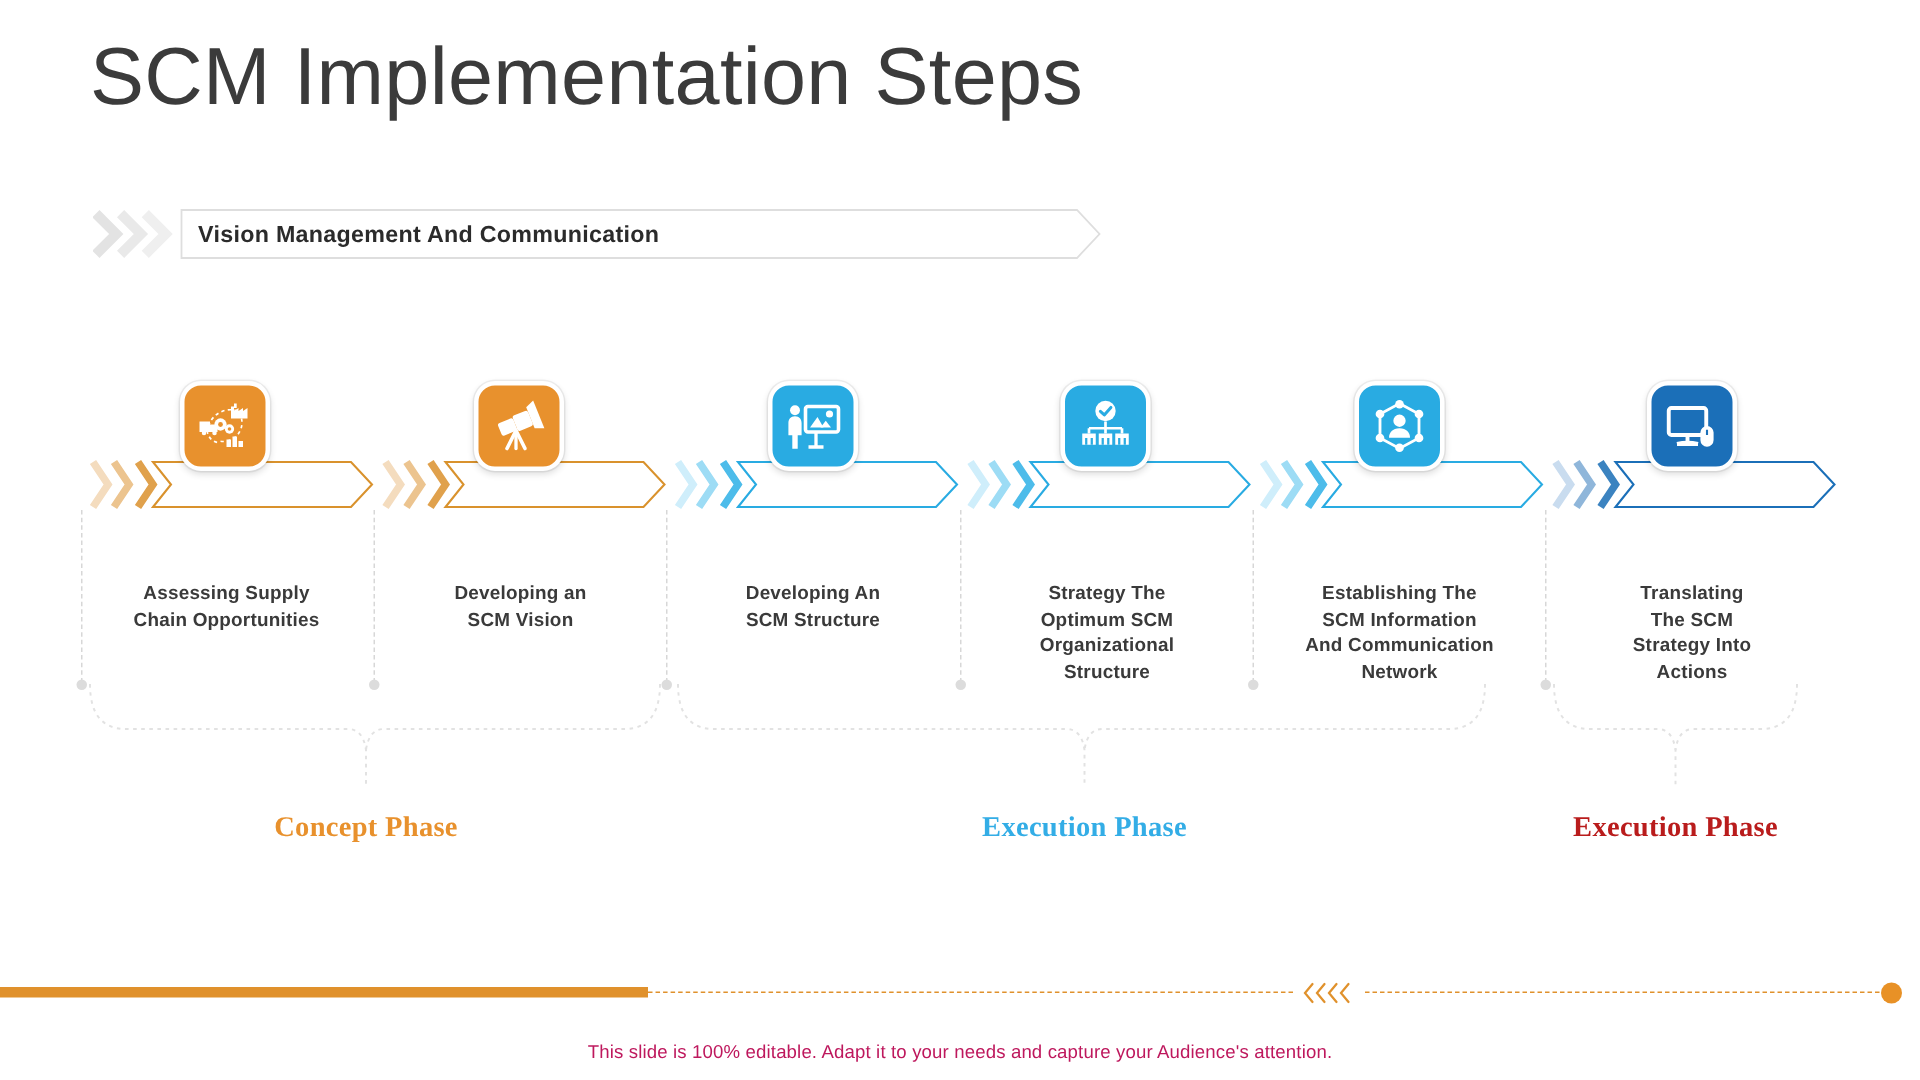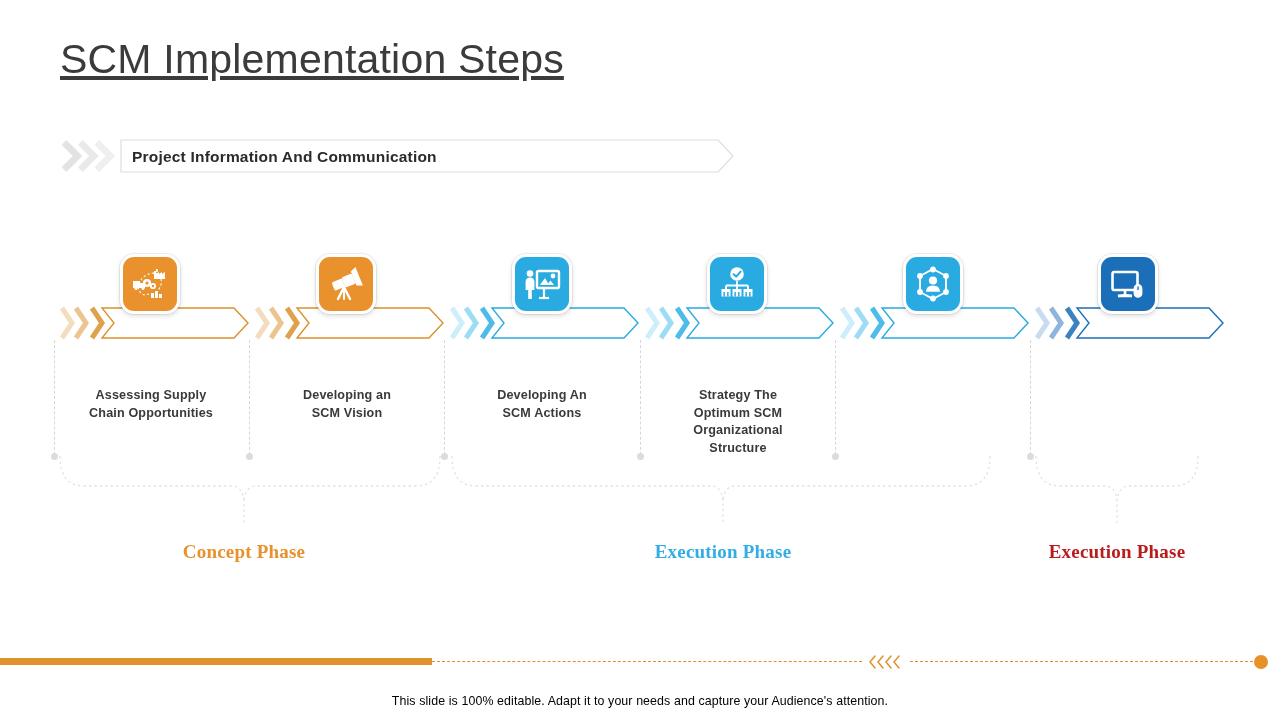--- a/index.html
+++ b/index.html
@@ -5,23 +5,23 @@
   html,body{margin:0;padding:0;}
   body{
     width:1280px;height:720px;overflow:hidden;background:#ffffff;
     font-family:"Liberation Sans",sans-serif;
     -webkit-font-smoothing:antialiased;
   }
   .slide{position:relative;width:1280px;height:720px;}
 
   
   .title{
-    position:absolute;left:60px;top:36px;
-    font-size:41px;font-weight:300;letter-spacing:.2px;
-    color:#3b3b3b;white-space:nowrap;text-decoration:underline;
+    position:absolute;left:60px;top:20px;
+    font-size:54px;font-weight:300;letter-spacing:.2px;
+    color:#3b3b3b;white-space:nowrap;
   }
 
   
   .banner{position:absolute;left:62px;top:139px;width:614px;height:34px;}
   .banner-chevs{position:absolute;left:0;top:0;width:60px;height:34px;}
   .banner-label{
     position:absolute;left:132px;top:148px;
     font-size:15.5px;font-weight:bold;color:#2b2b2b;letter-spacing:.2px;
     white-space:nowrap;
   }
@@ -64,21 +64,21 @@
     position:absolute;top:661px;height:0;
     border-top:1.4px dashed #e0912c;
   }
   .foot-dot{
     position:absolute;left:1254px;top:655px;width:14px;height:14px;
     border-radius:50%;background:#e89126;
   }
   .foot-chevs{position:absolute;left:866px;top:652px;width:42px;height:20px;}
   .foot-text{
     position:absolute;left:0;top:694px;width:1280px;text-align:center;
-    font-size:12.4px;color:#000000;letter-spacing:.1px;
+    font-size:12.4px;color:#be185d;letter-spacing:.1px;
   }
 
   .brackets{position:absolute;left:0;top:0;width:1280px;height:720px;pointer-events:none;}
 </style>
 </head>
 <body>
 
 <div class="slide">
 
   <div class="title">SCM Implementation Steps</div>
@@ -86,21 +86,21 @@
   <div class="banner">
     <svg class="banner-chevs" width="62" height="34" viewBox="0 0 62 34">
       <path d="M2 3 L16 17 L2 31" fill="none" stroke="#e3e3e3" stroke-width="7"></path>
       <path d="M19 3 L33 17 L19 31" fill="none" stroke="#e9e9e9" stroke-width="7"></path>
       <path d="M36 3 L50 17 L36 31" fill="none" stroke="#efefef" stroke-width="7"></path>
     </svg>
     <svg width="614" height="34" viewBox="0 0 614 34" style="position:absolute;left:58px;top:0;">
       <path d="M1 1 L598 1 L613 17 L598 33 L1 33 Z" fill="#ffffff" stroke="#dedede" stroke-width="1.2"></path>
     </svg>
   </div>
-  <div class="banner-label">Project Information And Communication</div>
+  <div class="banner-label">Vision Management And Communication</div>
 
   <svg class="arrow-row" viewBox="0 0 1170 40">
 
     <g>
       <path d="M4 5 L14 20 L4 35" fill="none" stroke="#f4dcbe" stroke-width="5"></path>
       <path d="M18 5 L28 20 L18 35" fill="none" stroke="#ecc48f" stroke-width="5"></path>
       <path d="M34 5 L44 20 L34 35" fill="none" stroke="#e0a14c" stroke-width="5"></path>
       <path d="M44 5 L176 5 L190 20 L176 35 L44 35 L56 20 Z" fill="#ffffff" stroke="#d9922d" stroke-width="1.4"></path>
     </g>
 
@@ -286,31 +286,43 @@
     <div>Chain Opportunities</div>
   </div>
 
   <div class="step-label" style="left:258px;top:367px;width:178px;">
     <div>Developing an</div>
     <div>SCM Vision</div>
   </div>
 
   <div class="step-label" style="left:453px;top:367px;width:178px;">
     <div>Developing An</div>
-    <div>SCM Actions</div>
+    <div>SCM Structure</div>
   </div>
 
   <div class="step-label" style="left:649px;top:367px;width:178px;">
     <div>Strategy The</div>
     <div>Optimum SCM</div>
     <div>Organizational</div>
     <div>Structure</div>
   </div>
 
-
+  <div class="step-label" style="left:843px;top:367px;width:180px;">
+    <div>Establishing The</div>
+    <div>SCM Information</div>
+    <div>And Communication</div>
+    <div>Network</div>
+  </div>
+
+  <div class="step-label" style="left:1039px;top:367px;width:178px;">
+    <div>Translating</div>
+    <div>The SCM</div>
+    <div>Strategy Into</div>
+    <div>Actions</div>
+  </div>
 
   <div class="phase" style="left:144px;top:541px;width:200px;color:#E8912D;">Concept Phase</div>
   <div class="phase" style="left:623px;top:541px;width:200px;color:#33ADE6;">Execution Phase</div>
   <div class="phase" style="left:1017px;top:541px;width:200px;color:#b91c1c;">Execution Phase</div>
 
   <div class="foot-bar"></div>
   <div class="foot-dash" style="left:432px;width:430px;"></div>
   <svg class="foot-chevs" viewBox="0 0 42 20">
     <g fill="none" stroke="#e0912c" stroke-width="1.5" stroke-linecap="round">
       <path d="M9 4 L4 10 L9 16"></path>

